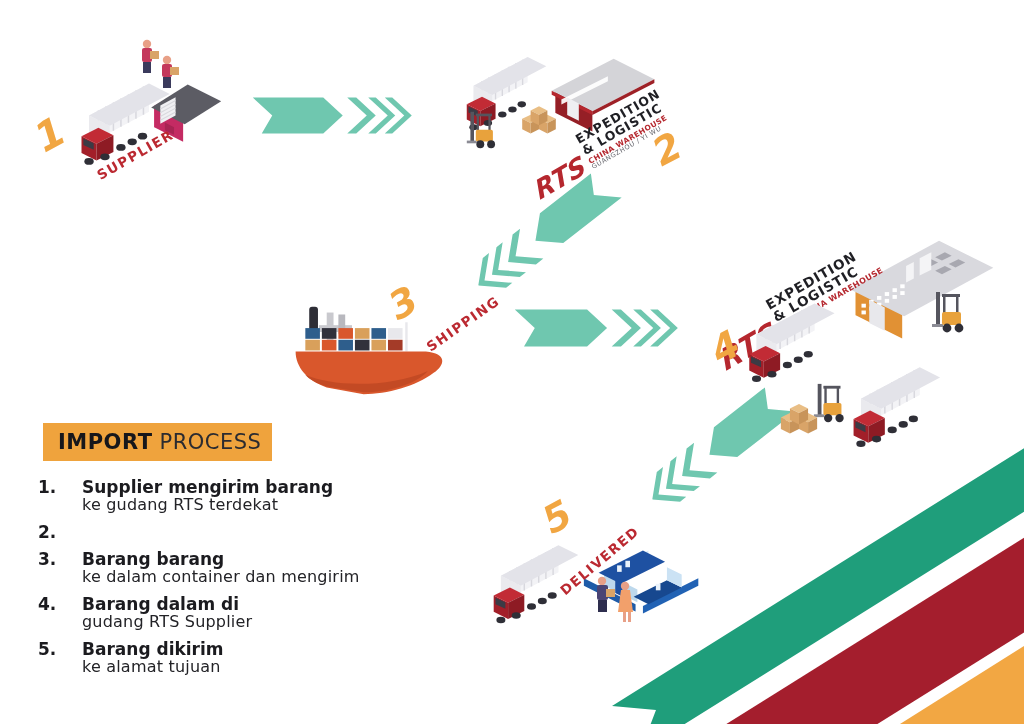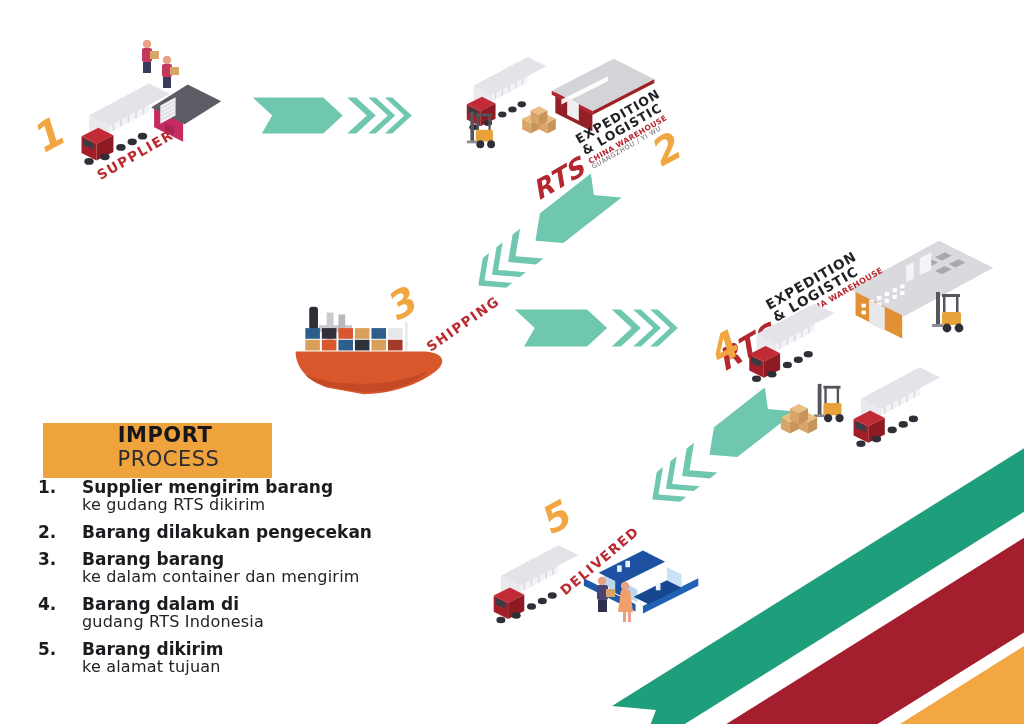--- a/index.html
+++ b/index.html
@@ -38,22 +38,22 @@
   .logo-s .logo-rts{font-size:26px;}
   .logo-s .logo-l1{font-size:12.5px;}
   .logo-s .logo-sub{font-size:7.5px;}
   .logo-s .logo-loc{font-size:6.5px;}
   .logo-b .logo-rts{font-size:29px;}
   .logo-b .logo-l1{font-size:13.5px;}
   .logo-b .logo-sub{font-size:8px;}
   .logo-b .logo-loc{font-size:7px;}
   
   .banner{
-    position:absolute;left:43px;top:423px;width:229px;height:55px;background:#EFA33D;
-    display:flex;align-items:center;padding-left:15px;box-sizing:border-box;flex-direction:column;
+    position:absolute;left:43px;top:423px;width:229px;height:38px;background:#EFA33D;
+    display:flex;align-items:center;padding-left:15px;box-sizing:border-box;
   }
   .banner .b1{font-weight:bold;color:#17171B;font-size:21px;letter-spacing:.5px;}
   .banner .b2{color:#2B2B30;font-size:21px;margin-left:7px;letter-spacing:.5px;}
   
   .plist{position:absolute;left:38px;top:478px;width:340px;}
   .pitem{display:flex;margin-bottom:9px;}
   .pnum{font-weight:bold;font-size:17px;color:#1B1B1F;width:25px;flex:none;line-height:18px;}
   .ptexts{line-height:18px;margin-left:19px;}
   .ptitle{font-weight:bold;font-size:17px;color:#1B1B1F;}
   .pdetail{font-size:16px;color:#232327;letter-spacing:.2px;}
@@ -309,41 +309,40 @@
   <div class="banner">
     <span class="b1">IMPORT</span>
     <span class="b2">PROCESS</span>
   </div>
 
   <div class="plist">
     <div class="pitem">
       <span class="pnum">1.</span>
       <div class="ptexts">
         <div class="ptitle">Supplier mengirim barang</div>
-        <div class="pdetail">ke gudang RTS dikirim</div>
+        <div class="pdetail">ke gudang RTS terdekat</div>
       </div>
     </div>
     <div class="pitem">
       <span class="pnum">2.</span>
       <div class="ptexts">
-        <div class="ptitle">Barang dilakukan pengecekan</div>
       </div>
     </div>
     <div class="pitem">
       <span class="pnum">3.</span>
       <div class="ptexts">
         <div class="ptitle">Barang barang</div>
         <div class="pdetail">ke dalam container dan mengirim</div>
       </div>
     </div>
     <div class="pitem">
       <span class="pnum">4.</span>
       <div class="ptexts">
         <div class="ptitle">Barang dalam di</div>
-        <div class="pdetail">gudang RTS Indonesia</div>
+        <div class="pdetail">gudang RTS Supplier</div>
       </div>
     </div>
     <div class="pitem">
       <span class="pnum">5.</span>
       <div class="ptexts">
         <div class="ptitle">Barang dikirim</div>
         <div class="pdetail">ke alamat tujuan</div>
       </div>
     </div>
   </div>

